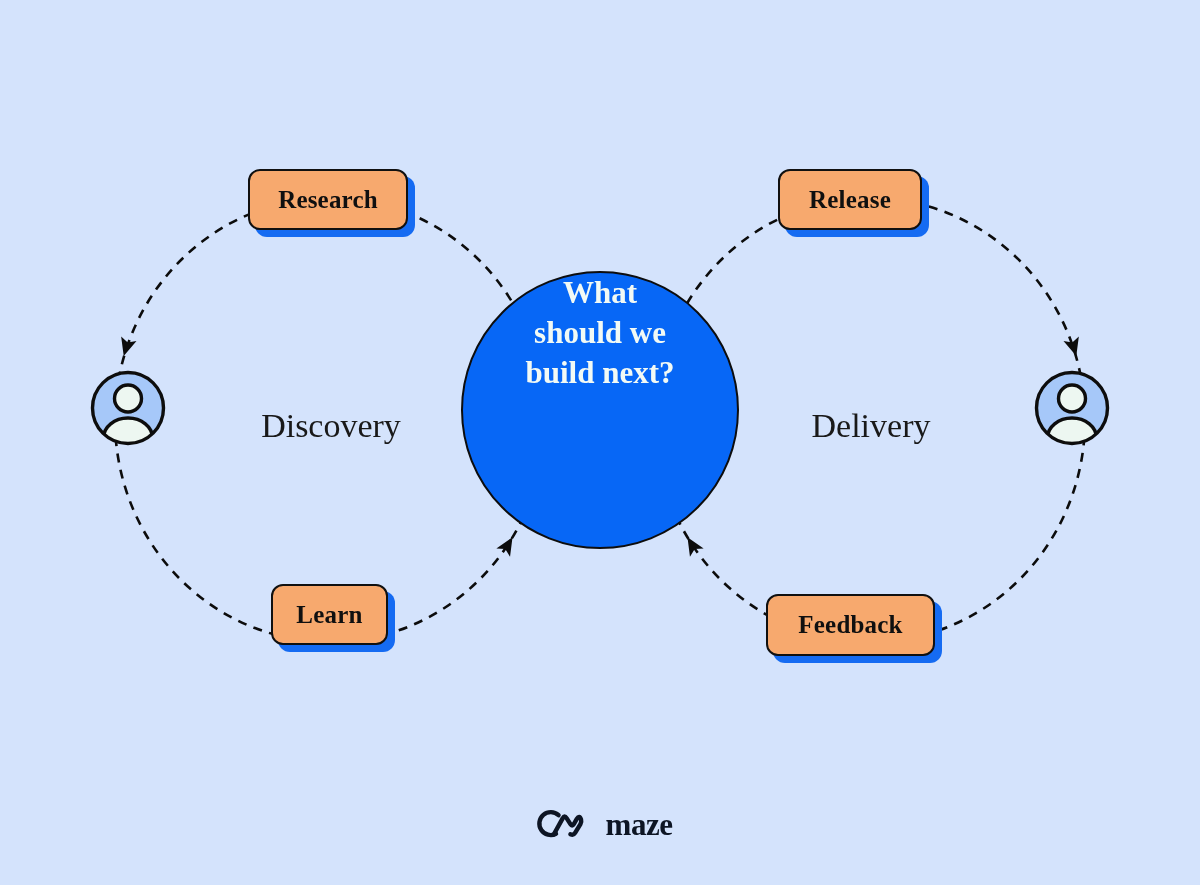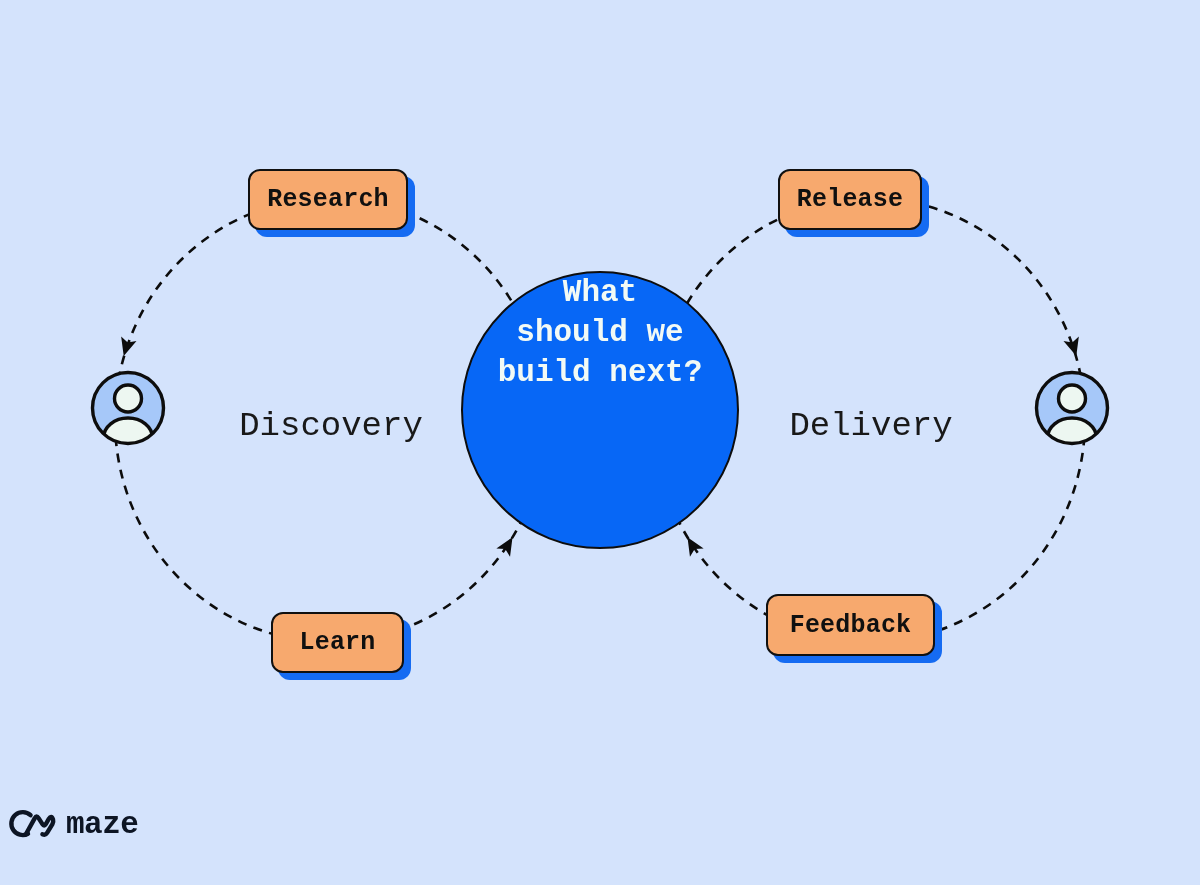--- a/index.html
+++ b/index.html
@@ -2,21 +2,21 @@
 <html><head>
 <meta charset="utf-8">
 <style>
   html, body { margin: 0; padding: 0; }
   .canvas {
     position: relative;
     width: 1200px;
     height: 885px;
     background: #D4E3FC;
     overflow: hidden;
-    font-family: Liberation Mono, monospace;
+    font-family: Liberation Serif, serif;
   }
   .layer-svg {
     position: absolute;
     left: 0; top: 0;
   }
   .badge {
     position: absolute;
     box-sizing: border-box;
     display: flex;
     align-items: center;
@@ -25,21 +25,21 @@
     border: 2.5px solid #101010;
     border-radius: 12px;
     box-shadow: 7px 7px 0 0 #156BF2;
     font-weight: 700;
     font-size: 25px;
     color: #101010;
     letter-spacing: 0.2px;
   }
   .badge-research { left: 248px; top: 169px; width: 160px; height: 61px; }
   .badge-release  { left: 778px; top: 169px; width: 144px; height: 61px; }
-  .badge-learn    { left: 271px; top: 612px; width: 133px; height: 61px; }
+  .badge-learn    { left: 271px; top: 584px; width: 117px; height: 61px; }
   .badge-feedback { left: 766px; top: 594px; width: 169px; height: 62px; }
   .center-node {
     position: absolute;
     left: 461px; top: 271px;
     width: 278px; height: 278px;
     box-sizing: border-box;
     background: #0767F6;
     border: 2.5px solid #0D0D0D;
     border-radius: 50%;
     display: flex;
@@ -62,22 +62,22 @@
   .label-discovery { left: 221px; top: 407px; }
   .label-delivery  { left: 761px; top: 407px; }
   .avatar { position: absolute; }
   .avatar-left  { left: 86px;   top: 366px; }
   .avatar-right { left: 1030px; top: 366px; }
   .logo {
     position: absolute;
     left: 0; right: 0; top: 806px;
     display: flex;
     align-items: center;
-    justify-content: flex-start;
-    gap: 10px;
+    justify-content: center;
+    gap: 22px;
   }
   .logo-text {
     font-size: 31px;
     font-weight: 700;
     color: #0D1524;
     letter-spacing: -0.5px;
   }
 </style>
 </head>
 <body>

